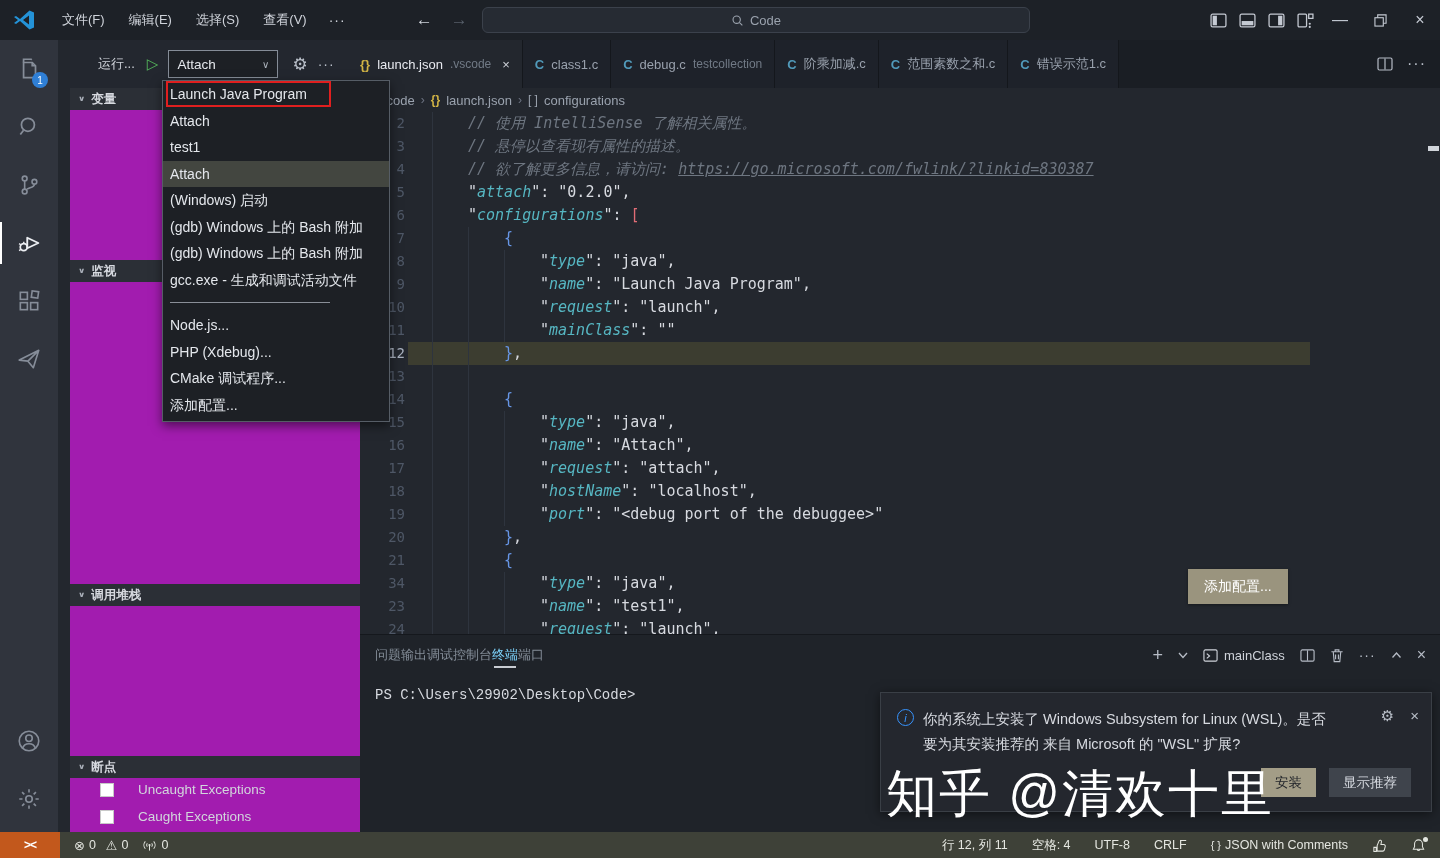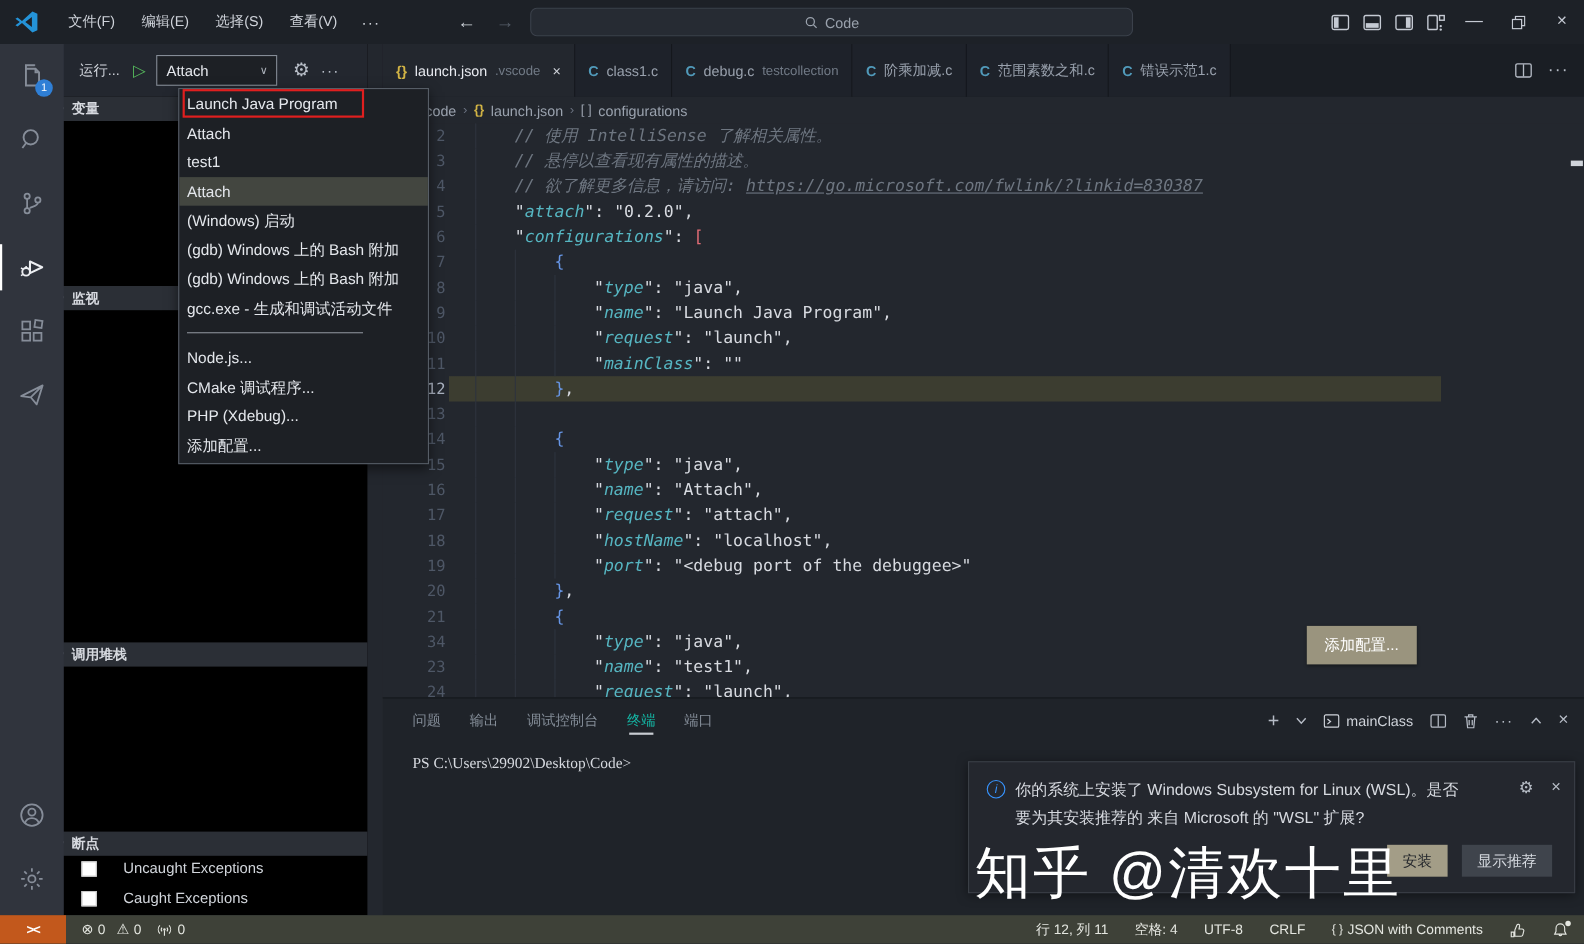--- a/index.html
+++ b/index.html
@@ -20,21 +20,21 @@
 
   
   #activitybar{position:absolute;left:0;top:40px;width:58px;height:792px;background:#30343d;display:flex;flex-direction:column;align-items:center;z-index:20}
   .act-item{position:relative;width:58px;height:58px;display:flex;align-items:center;justify-content:center;color:#868d99}
   .act-item.active{color:#eceef2}
   .act-item.active::before{content:"";position:absolute;left:0;top:8px;bottom:8px;width:2px;background:#fff}
   .act-badge{position:absolute;right:10px;bottom:10px;min-width:16px;height:16px;border-radius:8px;background:#2f7fd6;color:#fff;font-size:10px;display:flex;align-items:center;justify-content:center;padding:0 3px}
   #act-bottom{margin-top:auto;margin-bottom:4px}
 
   
-  #sidebar{position:absolute;left:44px;top:40px;width:290px;height:792px;background:#000000;z-index:15}
+  #sidebar{position:absolute;left:70px;top:40px;width:290px;height:792px;background:#a21caf;z-index:15}
   #debug-toolbar{height:48px;background:#23272f;display:flex;align-items:center;padding-left:28px;gap:10px}
   #run-label{font-size:13px;color:#cfd3da}
   #play-btn{color:#55b85c;font-size:15px;margin-left:2px}
   #config-select{width:110px;height:28px;background:#1d2025;border:1px solid #858c97;display:flex;align-items:center;justify-content:space-between;padding:0 8px;font-size:13.5px;color:#e6e9ee}
   #config-select .chev{font-size:10px;color:#aeb4bd}
   #toolbar-gear{font-size:17px;color:#b9bfc9;margin-left:4px}
   #toolbar-more{color:#b9bfc9;letter-spacing:1px;font-size:14px}
   .section-head{position:absolute;left:0;width:290px;height:22px;background:#2b2f36;display:flex;align-items:center;gap:6px;padding-left:8px;font-size:12.5px;font-weight:bold;color:#d6d9df}
   .section-head .chev{font-size:9px;color:#aab0ba;transform:scaleY(.8)}
   .bp-row{position:absolute;left:30px;display:flex;align-items:center;gap:24px;font-size:13.5px;color:#d2d6dc}
@@ -72,27 +72,27 @@
   .tk-q{color:#d7dae0}
   .tk-key{color:#56b6c2;font-style:italic}
   .tk-str{color:#d7dae0}
   .tk-brace{color:#6796e6}
   .tk-brk{color:#e06c75}
   #add-config-btn{position:absolute;left:1188px;top:569px;height:35px;padding:0 16px;background:#9a947e;color:#fff;font-size:14px;border:none;z-index:10;box-shadow:0 1px 3px rgba(0,0,0,.4)}
   #scroll-dash{position:absolute;left:1428px;top:146px;width:11px;height:5px;background:#d0d4da;z-index:6}
 
   
   #panel{position:absolute;left:348px;top:634px;width:1092px;height:198px;background:#1f2329;border-top:1px solid #15181d}
-  #panel-tabs{height:40px;display:flex;align-items:center;gap:26px;padding-left:27px;font-size:13px;color:#848d98}
+  #panel-tabs{height:40px;display:flex;align-items:center;padding-left:27px;font-size:13px;color:#848d98}
   .ptab{position:relative;height:40px;line-height:40px}
-  .ptab.active{color:#14b8a6}
+  .ptab.active{color:#7dd3fc}
   .ptab.active::after{content:"";position:absolute;left:2px;right:2px;bottom:7px;height:2px;background:#c8ccd2}
   #panel-actions{position:absolute;right:14px;top:0;height:40px;display:flex;align-items:center;gap:15px;color:#b6bcc6;font-size:14px}
   .pa-group{display:flex;align-items:center;gap:6px;font-size:13px;color:#cfd3da}
-  #terminal-prompt{position:absolute;left:27px;top:52px;font-family:Liberation Serif, serif;font-size:14px;color:#d7dae0}
+  #terminal-prompt{position:absolute;left:27px;top:52px;font-family:Liberation Mono, monospace;font-size:14px;color:#d7dae0}
 
   
   #notification{position:absolute;left:880px;top:692px;width:552px;height:120px;background:#24272e;border:1px solid #3a3f46;box-shadow:0 2px 10px rgba(0,0,0,.5);z-index:40;padding:14px 14px 0 16px}
   #notif-body{display:flex;gap:9px}
   #info-icon{width:17px;height:17px;border:1.5px solid #3794ff;border-radius:50%;color:#3794ff;font-size:11px;font-style:italic;display:flex;align-items:center;justify-content:center;flex:none;margin-top:2px}
   #notif-text{font-size:14.5px;line-height:25px;color:#d7dae0;width:460px}
   #notif-icons{position:absolute;right:12px;top:14px;display:flex;gap:16px;color:#b8bec7;font-size:15px}
   #notif-buttons{position:absolute;right:20px;bottom:14px;display:flex;gap:13px}
   .notif-btn{height:29px;padding:0 14px;font-size:13.5px;border:none}
   .notif-btn.primary{background:#a39d87;color:#23262b}
@@ -283,22 +283,22 @@
     <div class="dd-item">Launch Java Program<div class="dd-annot" style="border-color: rgb(224, 31, 31);"></div></div>
     <div class="dd-item">Attach</div>
     <div class="dd-item">test1</div>
     <div class="dd-item selected">Attach</div>
     <div class="dd-item">(Windows) 启动</div>
     <div class="dd-item">(gdb) Windows 上的 Bash 附加</div>
     <div class="dd-item">(gdb) Windows 上的 Bash 附加</div>
     <div class="dd-item">gcc.exe - 生成和调试活动文件</div>
     <div class="dd-sep"></div>
     <div class="dd-item">Node.js...</div>
+    <div class="dd-item">PHP (Xdebug)...</div>
     <div class="dd-item">CMake 调试程序...</div>
-    <div class="dd-item">PHP (Xdebug)...</div>
     <div class="dd-item">添加配置...</div>
   </div>
 
 <div id="editor-area">
   <div id="tabbar">
       <div class="tab active">
         <span class="ficon-json">{}</span>
         <span>launch.json</span>
         <span class="detail">.vscode</span>
         <span class="close">×</span>

